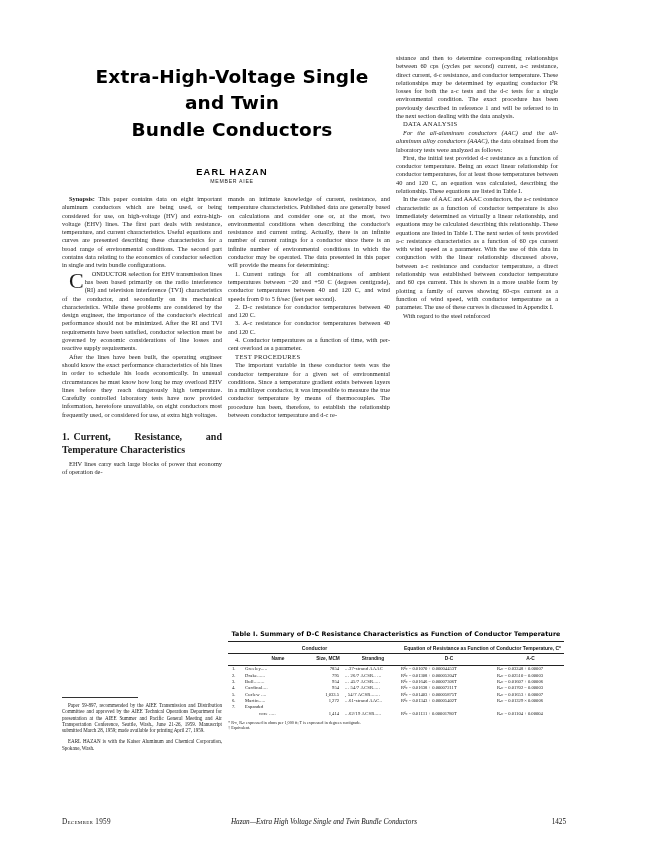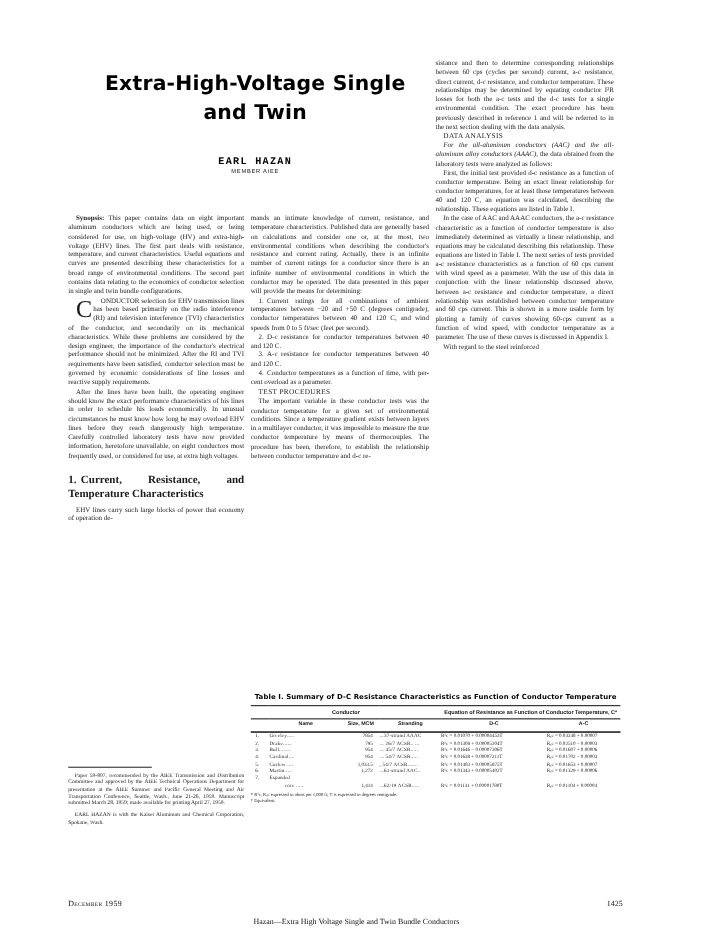--- a/index.html
+++ b/index.html
@@ -29,21 +29,21 @@
   .doc-subtitle{
     font-family:"DejaVu Sans", sans-serif;
     font-weight:bold;
     font-size:12.4px;
     line-height:1.3;
     margin:13px 0 0 0;
     letter-spacing:0.1px;
     color:#000;
   }
   .author{
-    font-family:Liberation Mono, monospace;
+    font-family:Liberation Sans, sans-serif;
     font-size:9.2px;
     font-weight:bold;
     letter-spacing:1.2px;
     margin:24px 0 0 0;
     color:#000;
   }
   .author-affil{
     font-family:"Liberation Sans", sans-serif;
     font-size:5.2px;
     letter-spacing:0.7px;
@@ -167,34 +167,36 @@
   
   .footer{
     position:absolute;left:62px;top:818px;width:504px;
     font-size:7.2px;color:#111;
   }
   .footer .f-left{
     position:absolute;left:0;top:0;
     font-variant:small-caps;letter-spacing:0.3px;
   }
   .footer .f-center{
-    position:absolute;left:0;top:16px;width:524px;text-align:center;
+    position:absolute;left:0;top:0;width:524px;text-align:center;
+    font-style:italic;
   }
   .footer .f-right{
     position:absolute;right:0;top:0;text-align:right;
   }
 </style>
 </head>
 <body>
 
 <div class="page">
 
   <div class="titleblock">
     <div class="doc-title">
       <div>Extra-High-Voltage Single and Twin</div>
+      <div>Bundle Conductors</div>
     </div>
     <div class="author">EARL HAZAN</div>
     <div class="author-affil">MEMBER AIEE</div>
   </div>
 
   <div class="col col1">
     <p class="synopsis"><b>Synopsis:</b> <span>This paper contains data on eight important aluminum conductors which are being used, or being considered for use, on high-voltage (HV) and extra-high-voltage (EHV) lines. The first part deals with resistance, temperature, and current characteristics. Useful equations and curves are presented describing these characteristics for a broad range of environmental conditions. The second part contains data relating to the economics of conductor selection in single and twin bundle configurations.</span></p>
 
     <p class="dropcap-par"><span class="dropcap">C</span><span>ONDUCTOR selection for EHV transmission lines has been based primarily on the radio interference (RI) and television interference (TVI) characteristics of the conductor, and secondarily on its mechanical characteristics. While these problems are considered by the design engineer, the importance of the conductor's electrical performance should not be minimized. After the RI and TVI requirements have been satisfied, conductor selection must be governed by economic considerations of line losses and reactive supply requirements.</span></p>
 

